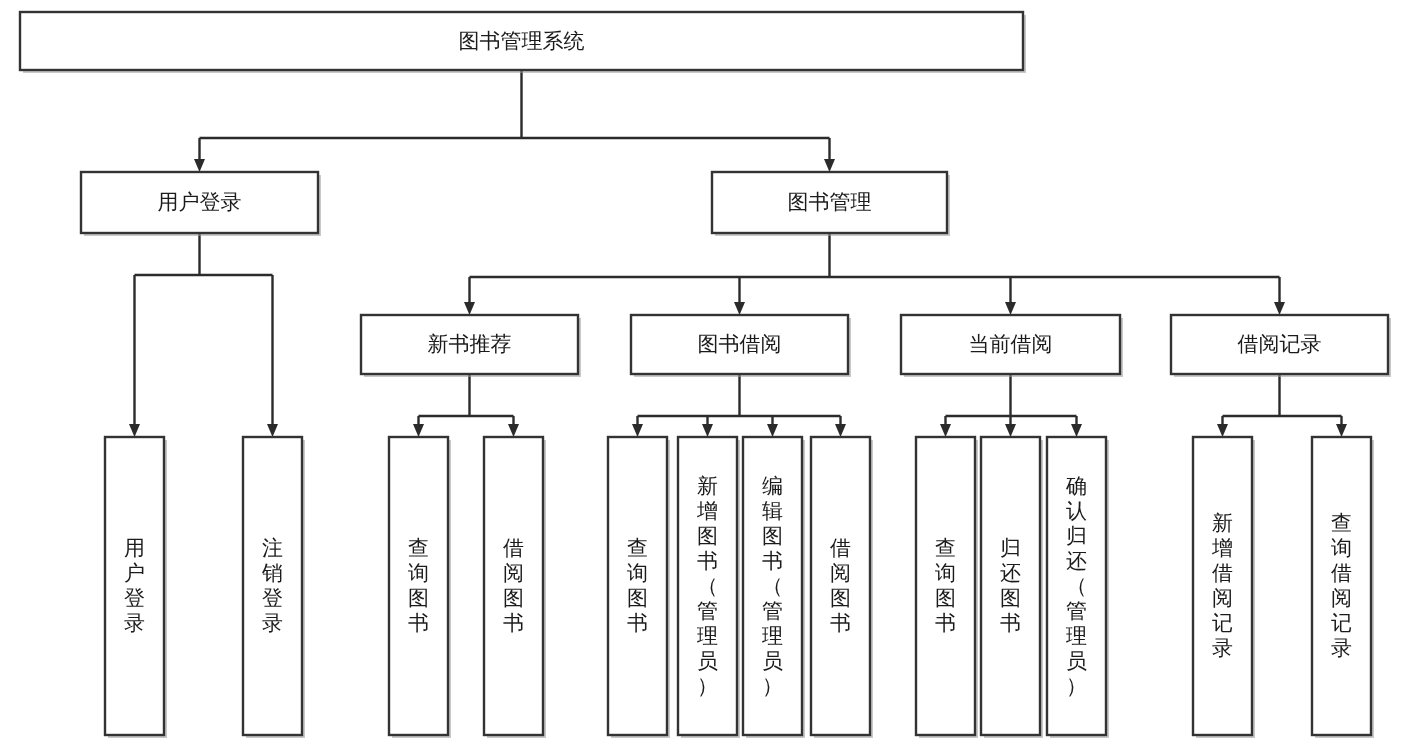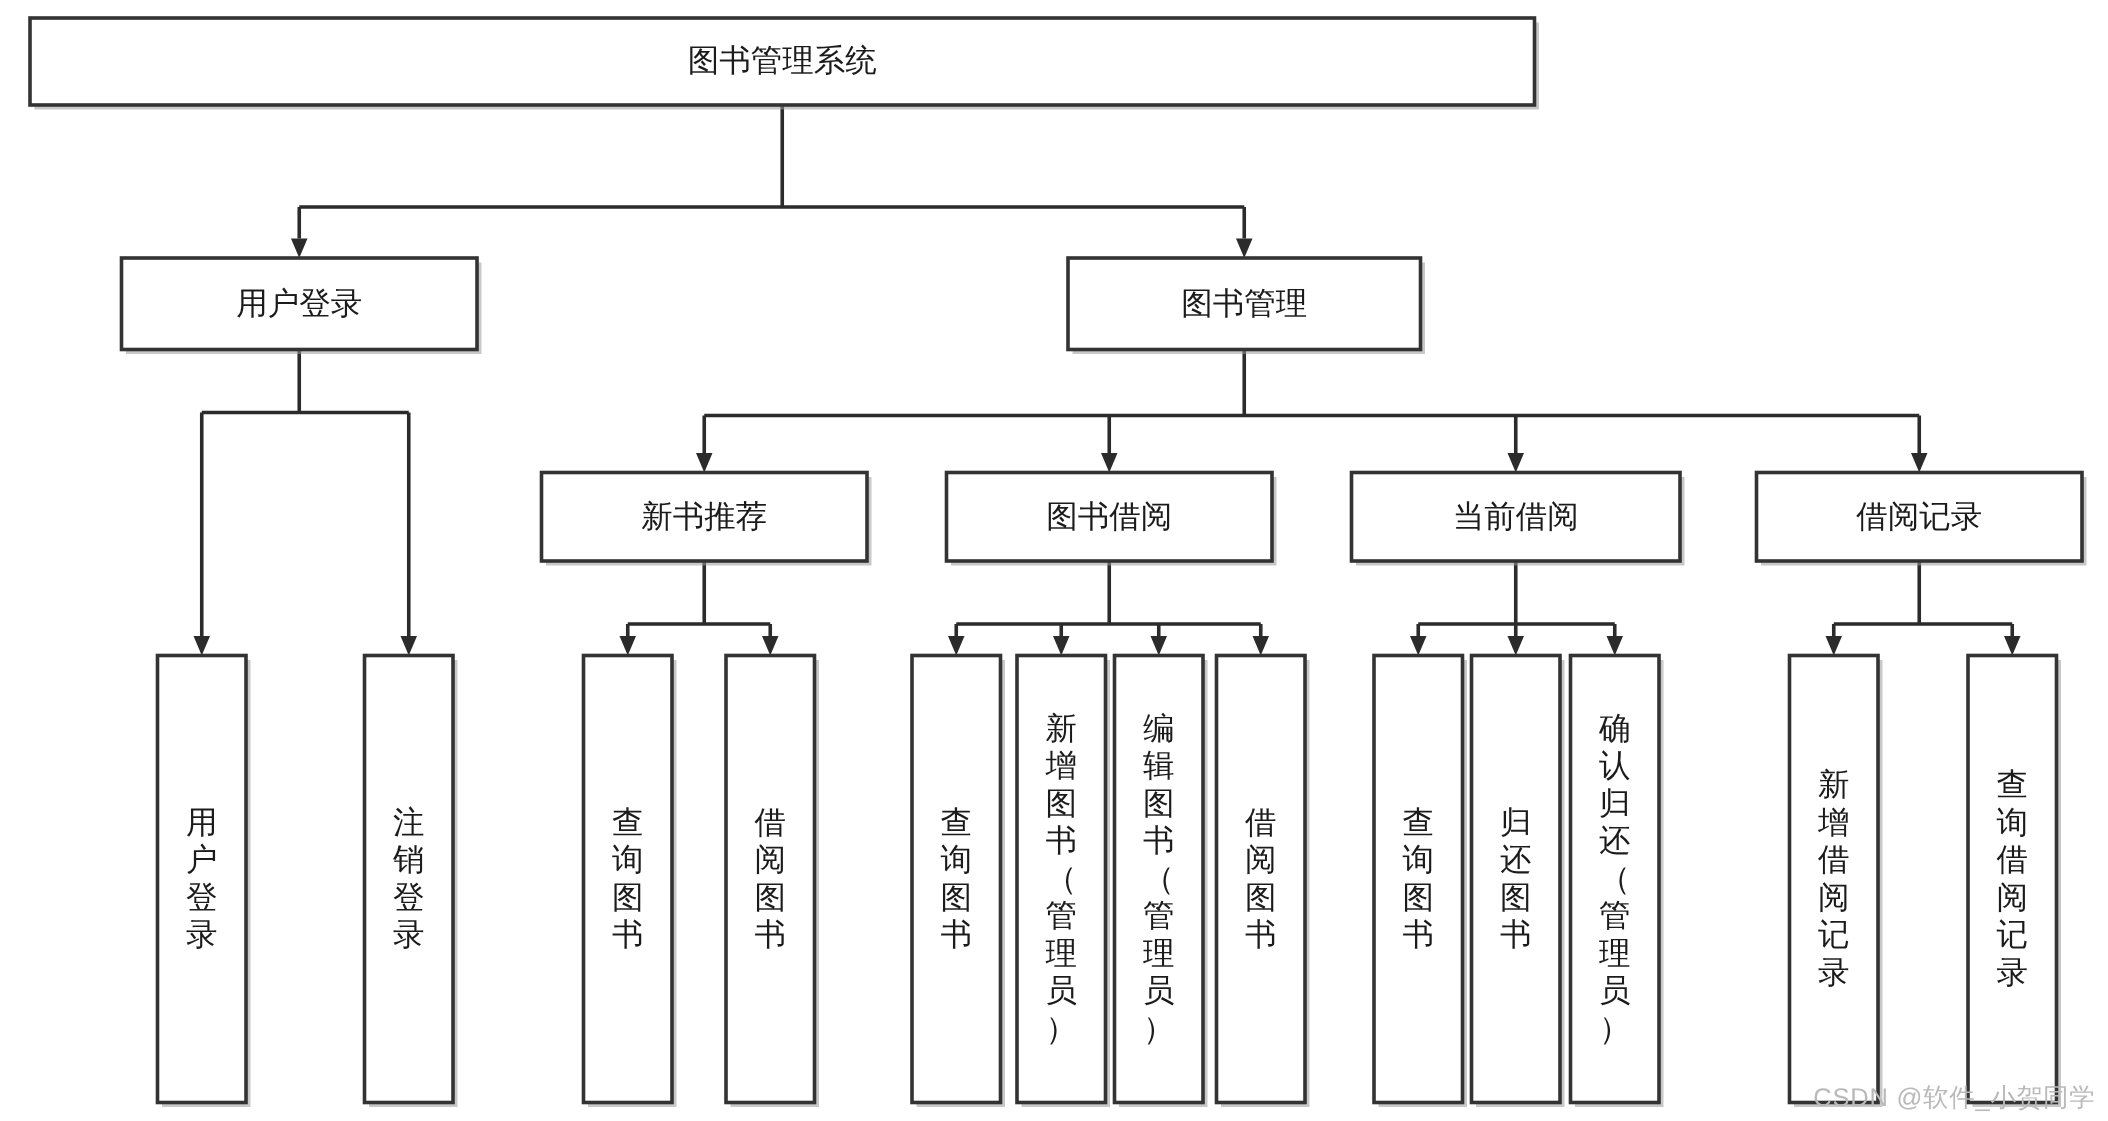--- a/index.html
+++ b/index.html
@@ -200,14 +200,13 @@
           <rect class="node-box" x="1193" y="437" width="59" height="298"></rect>
           <text class="node-label-v" x="1222.5"><tspan x="1222.5" y="530">新</tspan><tspan x="1222.5" y="555">增</tspan><tspan x="1222.5" y="580">借</tspan><tspan x="1222.5" y="605">阅</tspan><tspan x="1222.5" y="630">记</tspan><tspan x="1222.5" y="655">录</tspan></text>
         </g>
         <g>
           <rect class="node-box-shadow" x="1315" y="440" width="59" height="298"></rect>
           <rect class="node-box" x="1312" y="437" width="59" height="298"></rect>
           <text class="node-label-v" x="1341.5"><tspan x="1341.5" y="530">查</tspan><tspan x="1341.5" y="555">询</tspan><tspan x="1341.5" y="580">借</tspan><tspan x="1341.5" y="605">阅</tspan><tspan x="1341.5" y="630">记</tspan><tspan x="1341.5" y="655">录</tspan></text>
         </g>
       </g>
     </svg>
-  <div class="watermark">CSDN @软件_小贺同学</div>
 </div>
 
 </body></html>

